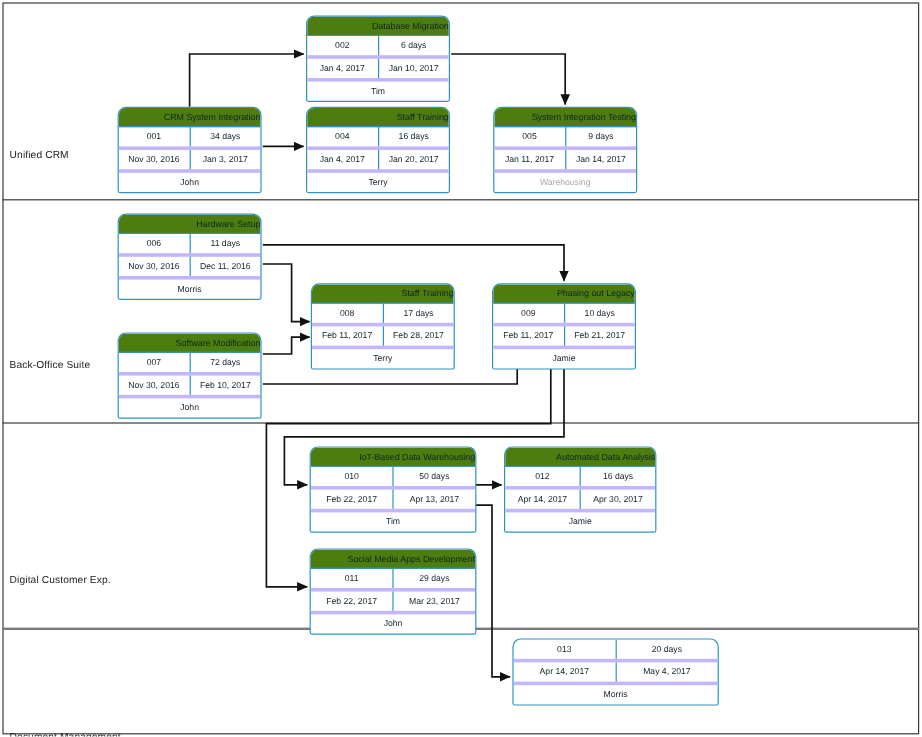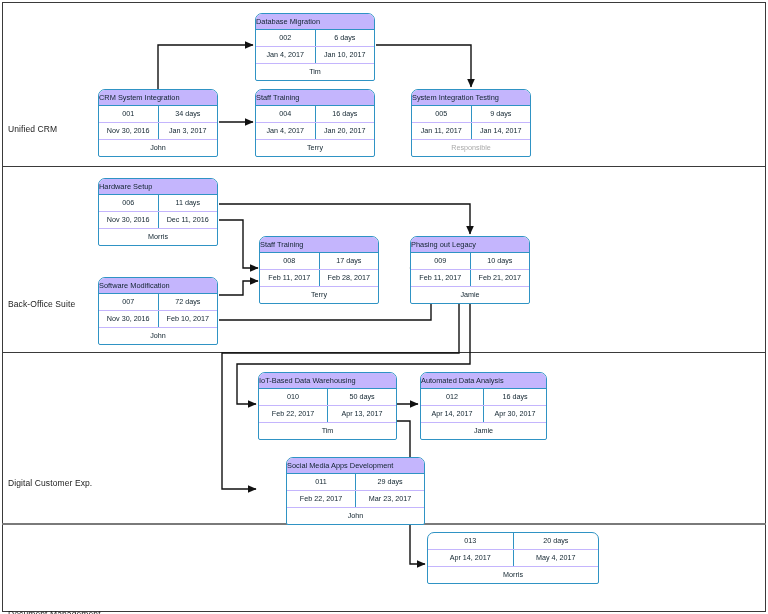--- a/index.html
+++ b/index.html
@@ -8,23 +8,23 @@
 
   
   .lane-frame{position:absolute;left:2px;top:2px;width:764px;height:610px;border:1px solid #3a3a3a;box-sizing:border-box;}
   .lane-div{position:absolute;left:2px;width:764px;height:0;border-top:1px solid #3a3a3a;}
   .lane-div.thick{border-top:2px solid #7a7a7a;}
   .lane-label{position:absolute;font-size:8.5px;color:#1b1b1b;white-space:nowrap;letter-spacing:.1px;margin-top:44px;}
 
   
   .card{position:absolute;width:120px;box-sizing:border-box;border:1px solid #2f93c4;
         border-radius:7px 7px 2px 2px;background:#ffffff;overflow:hidden;}
-  .card .hdr{height:15px;line-height:15px;background:#c4b5fd;border-bottom:1px solid #2f93c4;
-        text-align:left;font-size:7.4px;color:#10232e;white-space:nowrap;overflow:hidden;}
-  .card .row{display:flex;height:16px;border-bottom:1px solid #c4b5fd;}
+  .card .hdr{height:15px;line-height:15px;background:#4d7c0f;border-bottom:1px solid #2f93c4;
+        text-align:right;font-size:7.4px;color:#10232e;white-space:nowrap;overflow:hidden;}
+  .card .row{display:flex;height:16px;border-bottom:3px solid #c4b5fd;}
   .card .row:last-child{border-bottom:none;justify-content:flex-end;}
   .card .cell{flex:1 1 50%;line-height:16px;text-align:center;font-size:7.2px;color:#10232e;
         white-space:nowrap;overflow:hidden;}
   .card .cell.left{border-right:1px solid #2f93c4;}
   .card .row.full .cell{flex:1 1 100%;border-right:none;}
   .card .cell.muted{color:#aaaaaa;}
 
   
   .conn{position:absolute;left:0;top:0;width:768px;height:614px;pointer-events:none;}
 </style>
@@ -124,21 +124,21 @@
     <div class="hdr">System Integration Testing</div>
     <div class="row">
       <div class="cell left">005</div>
       <div class="cell">9 days</div>
     </div>
     <div class="row">
       <div class="cell left">Jan 11, 2017</div>
       <div class="cell">Jan 14, 2017</div>
     </div>
     <div class="row full">
-      <div class="cell muted">Responsible</div>
+      <div class="cell muted">Warehousing</div>
     </div>
   </div>
 
   <div class="card" style="left:98px;top:178px;">
     <div class="hdr">Hardware Setup</div>
     <div class="row">
       <div class="cell left">006</div>
       <div class="cell">11 days</div>
     </div>
     <div class="row">
@@ -203,21 +203,21 @@
     </div>
     <div class="row">
       <div class="cell left">Feb 22, 2017</div>
       <div class="cell">Apr 13, 2017</div>
     </div>
     <div class="row full">
       <div class="cell">Tim</div>
     </div>
   </div>
 
-  <div class="card" style="left:258px;top:457px;width:139px;margin-left:28px;">
+  <div class="card" style="left:258px;top:457px;width:139px;">
     <div class="hdr">Social Media Apps Development</div>
     <div class="row">
       <div class="cell left">011</div>
       <div class="cell">29 days</div>
     </div>
     <div class="row">
       <div class="cell left">Feb 22, 2017</div>
       <div class="cell">Mar 23, 2017</div>
     </div>
     <div class="row full">

